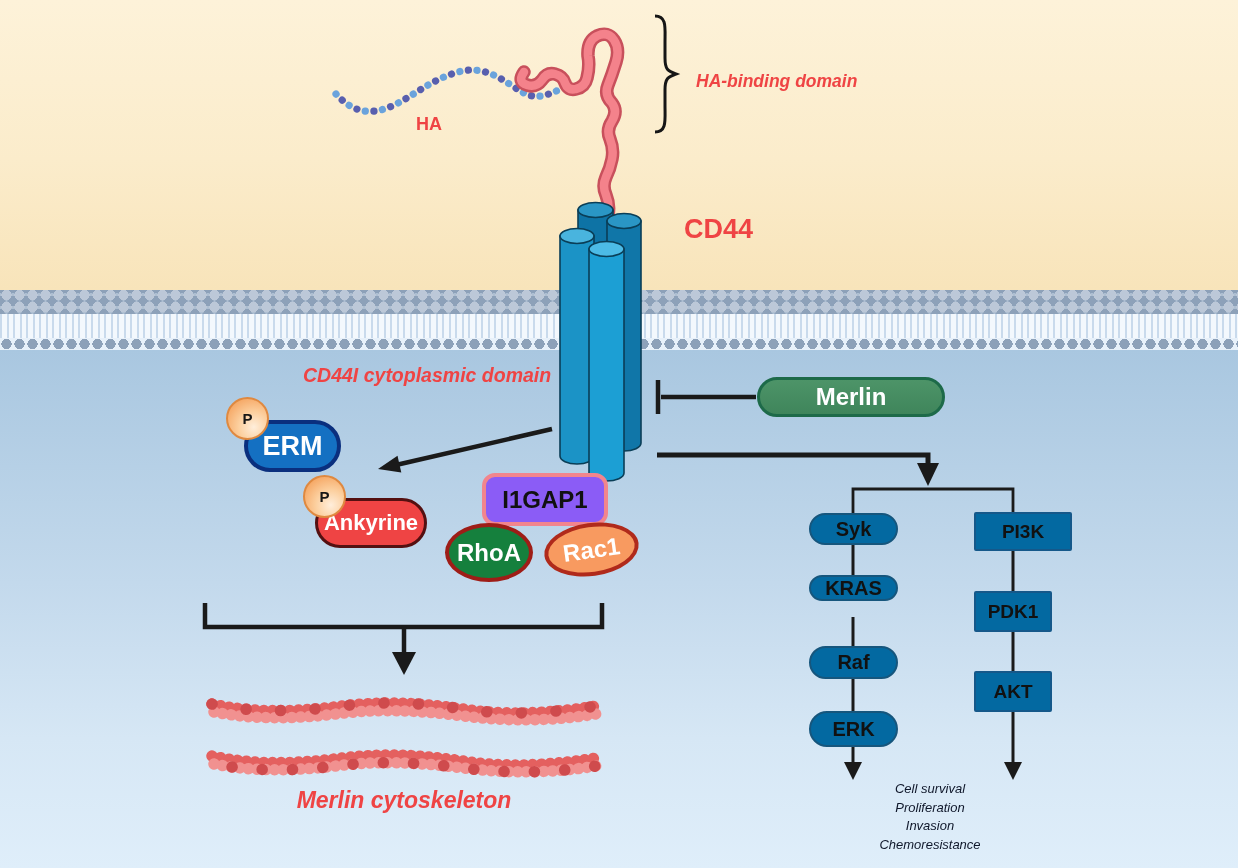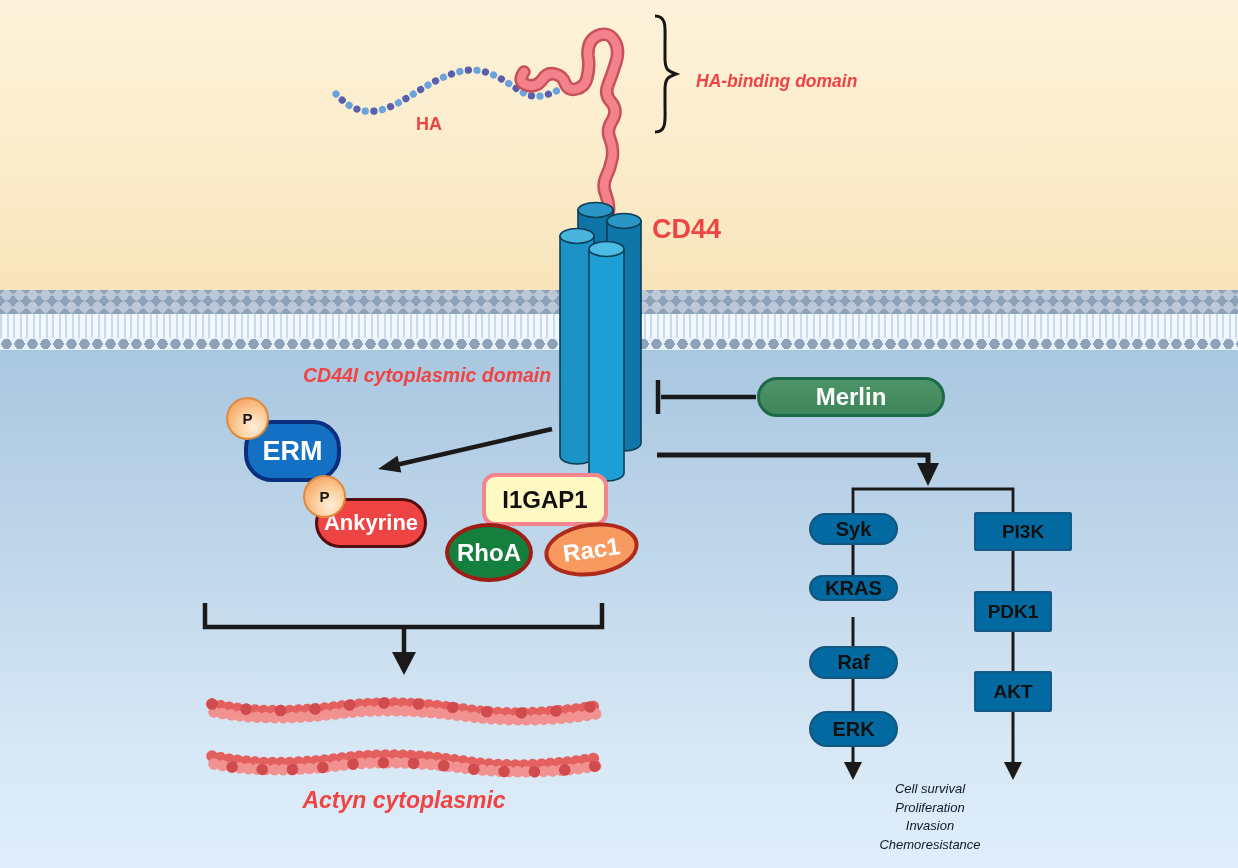--- a/index.html
+++ b/index.html
@@ -33,26 +33,26 @@
   
   .lbl{position:absolute;z-index:5;color:#ef4444;white-space:nowrap;}
   .b{font-weight:bold;}
   .bi{font-weight:bold;font-style:italic;}
   .i{font-style:italic;}
   
   .node{position:absolute;z-index:5;display:flex;align-items:center;justify-content:center;
     box-sizing:border-box;font-weight:bold;color:#ffffff;}
   .merlin{left:757px;top:377px;width:188px;height:40px;border-radius:20px;
     background:linear-gradient(180deg,#4d9468,#3f855b);border:3px solid #1d6a49;font-size:24px;}
-  .erm{left:244px;top:420px;width:97px;height:62px;border-radius:28px;
+  .erm{left:244px;top:420px;width:97px;height:52px;border-radius:28px;
     background:#1470c2;border:4px solid #0a2f7e;font-size:27px;}
   .ankyrine{left:315px;top:498px;width:112px;height:50px;border-radius:25px;
     background:#ef4444;border:3.5px solid #541011;font-size:22px;}
   .i1gap1{left:482px;top:473px;width:126px;height:53px;border-radius:13px;
-    background:#fef9c3;border:4px solid #f2858d;color:#111;font-size:24px;z-index:4;}
+    background:#8b5cf6;border:4px solid #f2858d;color:#111;font-size:24px;z-index:4;}
   .rhoa{left:445px;top:523px;width:88px;height:59px;border-radius:50%;
     background:#15803d;border:4px solid #9e1d17;font-size:24px;}
   .rac1{left:544px;top:523px;width:95px;height:53px;border-radius:50%;
     background:#f89a60;border:4px solid #b02a1b;font-size:24px;transform:rotate(-8deg);}
   .pbadge{position:absolute;z-index:6;width:43px;height:43px;border-radius:50%;
     display:flex;align-items:center;justify-content:center;box-sizing:border-box;
     background:radial-gradient(circle at 66% 72%,#ffeedb 0%,#fccf9e 40%,#f5a35e 85%,#ef934a 100%);
     border:2.5px solid #df8940;color:#161616;font-weight:bold;font-size:15px;}
   .p1{left:226px;top:397px;}
   .p2{left:303px;top:475px;}
@@ -64,21 +64,21 @@
   .syk {left:809px;top:513px;width:89px;height:32px;border-radius:16px;}
   .kras{left:809px;top:575px;width:89px;height:26px;border-radius:21px;}
   .raf {left:809px;top:646px;width:89px;height:33px;border-radius:17px;}
   .erk {left:809px;top:711px;width:89px;height:36px;border-radius:18px;}
   .pi3k{left:974px;top:512px;width:98px;height:39px;font-size:19px;}
   .pdk1{left:974px;top:591px;width:78px;height:41px;font-size:19px;}
   .akt {left:974px;top:671px;width:78px;height:41px;font-size:19px;}
   
   .ha-label{left:416px;top:114px;font-size:18px;}
   .ha-binding{left:696px;top:71px;font-size:17.5px;}
-  .cd44-label{left:652px;top:214px;font-size:27px;}
+  .cd44-label{left:684px;top:214px;font-size:27px;}
   .cd44-domain{left:303px;top:364px;font-size:19.5px;}
   .actin-label{left:404px;top:787px;font-size:23px;transform:translateX(-50%);}
   .outcomes{left:930px;top:780px;transform:translateX(-50%);text-align:center;
     font-size:13px;line-height:18.5px;color:#0f172a;}
 </style>
 </head>
 <body>
 
 <div class="scene">
 
@@ -169,21 +169,21 @@
       <path d="M212,756 c40,9 85,8 130,2 c48,-6 88,-2 128,4 c42,6 90,2 126,-4" stroke="#e4605f"></path>
       <path d="M214,764 c40,8 85,7 130,1 c48,-5 88,-1 128,4 c42,5 90,3 124,-3" stroke="#f19190"></path>
       <path d="M214,764 c40,8 85,7 130,1 c48,-5 88,-1 128,4 c42,5 90,3 124,-3" stroke="#cf4b4d" stroke-dasharray="0.1 30.2" stroke-dashoffset="12"></path>
     </g>
   </svg>
 
   <div class="lbl b ha-label">HA</div>
   <div class="lbl bi ha-binding">HA-binding domain</div>
   <div class="lbl b cd44-label">CD44</div>
   <div class="lbl bi cd44-domain">CD44I cytoplasmic domain</div>
-  <div class="lbl bi actin-label">Actyn cytoplasmic</div>
+  <div class="lbl bi actin-label">Merlin cytoskeleton</div>
 
   <div class="node merlin">Merlin</div>
   <div class="node erm">ERM</div>
   <div class="pbadge p1">P</div>
   <div class="pbadge p2">P</div>
   <div class="node ankyrine">Ankyrine</div>
   <div class="node i1gap1">I1GAP1</div>
   <div class="node rhoa">RhoA</div>
   <div class="node rac1">Rac1</div>
 

